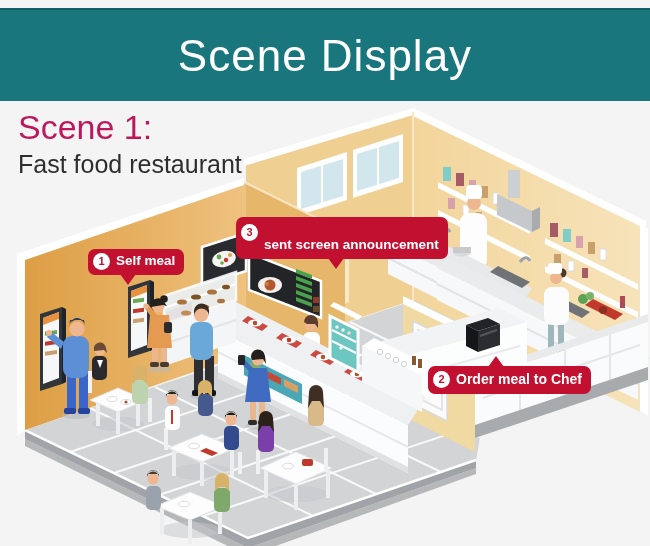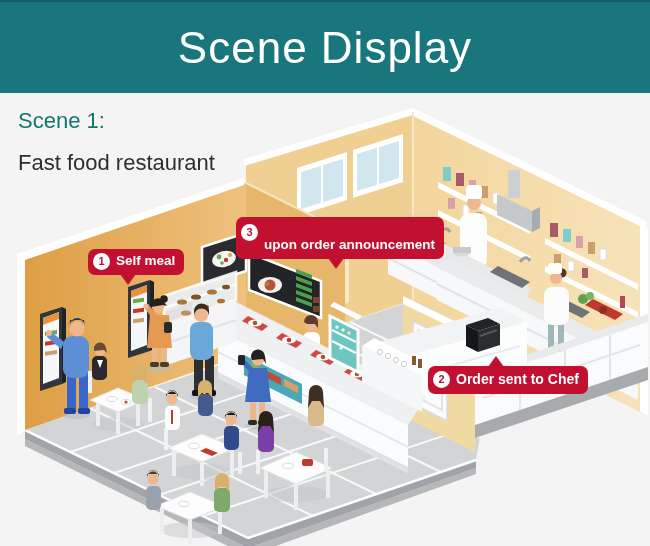--- a/index.html
+++ b/index.html
@@ -1,26 +1,26 @@
 <!DOCTYPE html>
 <html><head>
 <meta charset="utf-8">
 <style>
   html,body{margin:0;padding:0;}
   body{font-family:"Liberation Sans", sans-serif; background:#ffffff;}
   #stage{position:relative; width:650px; height:546px; background:#f4f4f5; overflow:hidden; border-bottom:2px solid #c6c8c9;}
 
   
-  .banner{position:absolute; left:0; top:0; width:650px; height:91px; background:#1a767d; border-top:2px solid #135f66;
+  .banner{position:absolute; left:0; top:8px; width:650px; height:91px; background:#1a767d; border-top:2px solid #135f66;
           display:flex; align-items:center; justify-content:center;}
   .banner h1{margin:0; color:#ffffff; font-size:44px; font-weight:500; letter-spacing:1px;}
 
   
-  .scene-title{position:absolute; left:18px; top:108px; color:#0f766e; font-size:22px; font-weight:400;}
-  .scene-subtitle{position:absolute; left:18px; top:150px; color:#2e2e2e; font-size:22px; font-weight:400;}
+  .scene-title{position:absolute; left:18px; top:108px; color:#be185d; font-size:34px; font-weight:400;}
+  .scene-subtitle{position:absolute; left:18px; top:150px; color:#2e2e2e; font-size:25px; font-weight:400;}
 
   
   svg.illus{position:absolute; left:0; top:0; width:650px; height:546px;}
 
   
   .badge{position:absolute; background:#c21031; color:#fff; border-radius:7px; display:flex; align-items:center;
          padding:3px 9px 4px 5px; font-weight:bold; box-sizing:border-box; line-height:1.22;}
   .badge .num{flex:0 0 auto; width:17px; height:17px; border-radius:50%; background:#ffffff; color:#c21031;
               font-size:11px; font-weight:bold; display:flex; align-items:center; justify-content:center; margin-right:6px;}
   .badge .tail{position:absolute; width:0; height:0; border-left:8px solid transparent; border-right:8px solid transparent;}
@@ -487,24 +487,24 @@
   <div class="badge" id="badge-self-order">
     <span class="num">1</span>
     <span>Self meal</span>
     <span class="tail tail-down" style="left:32px;"></span>
   </div>
 
   <div class="badge" id="badge-take-meal">
     <span class="num">3</span>
     <span>
       <br>
-      <span>upon order announcement</span>
+      <span>sent screen announcement</span>
     </span>
     <span class="tail tail-down" style="left:92px;"></span>
   </div>
 
   <div class="badge" id="badge-order-sent">
     <span class="num">2</span>
-    <span>Order sent to Chef</span>
+    <span>Order meal to Chef</span>
     <span class="tail tail-up" style="left:60px;"></span>
   </div>
 
 </div>
 
 </body></html>

